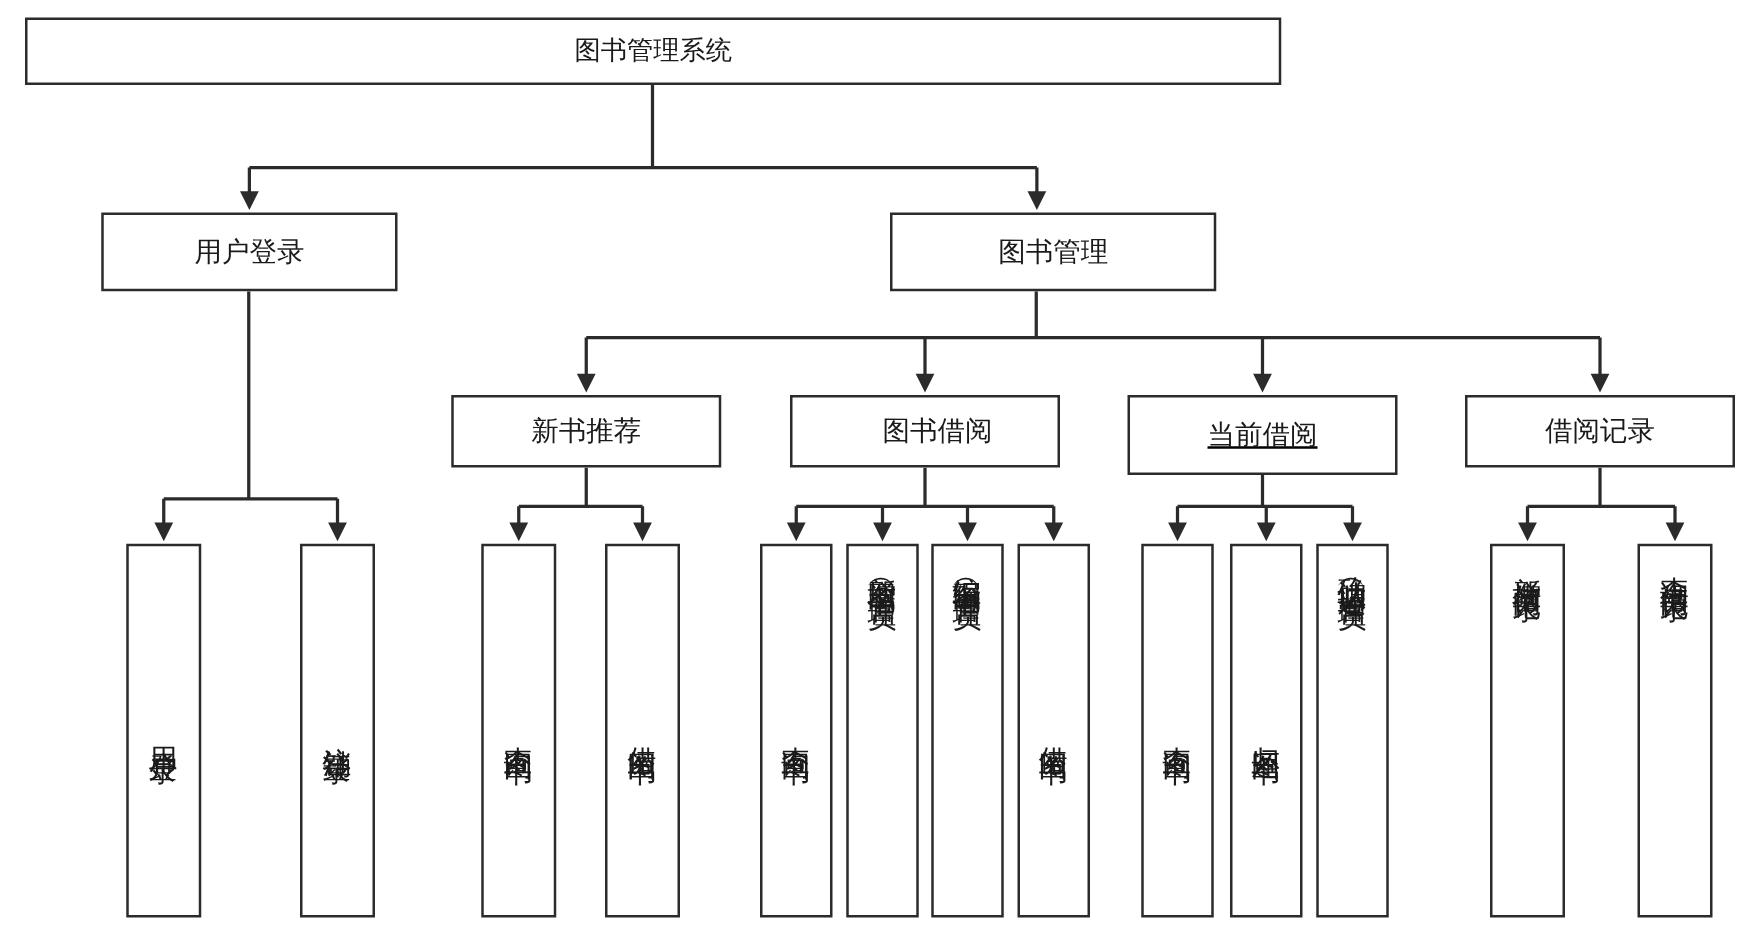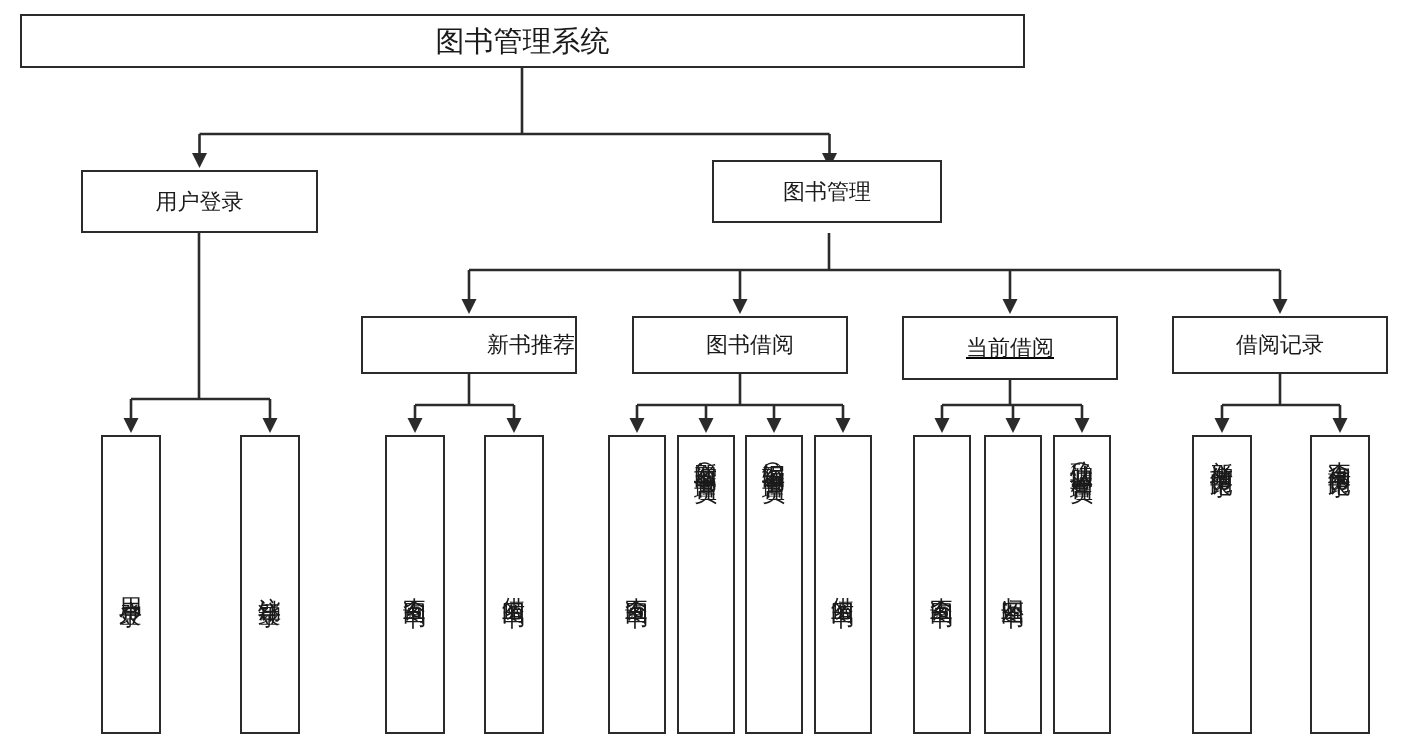--- a/index.html
+++ b/index.html
@@ -27,21 +27,21 @@
     justify-content: center;
     overflow: hidden;
   }
   .node-label {
     color: #1a1a1a;
     text-align: center;
     line-height: 1.18;
     white-space: pre-wrap;
   }
   .node-root > .node-label {
-    font-size: 29px;
+    font-size: 21px;
   }
   .node-tier2 > .node-label {
     font-size: 22px;
   }
   .node-tier3 > .node-label {
     font-size: 22px;
   }
   .node-leaf {
     align-items: flex-start;
     padding-top: 6px;
@@ -136,24 +136,24 @@
       <polygon points="1332.5,418 1347.5,418 1340,433" fill="#2b2b2b"></polygon>
     </svg>
 
   <div id="boxes-layer">
       <div class="node-box node-root" style="left: 20px; top: 14px; width: 1005px; height: 54px;">
         <span class="node-label">图书管理系统</span>
       </div>
       <div class="node-box node-tier2" style="left: 81px; top: 170px; width: 237px; height: 63px;">
         <span class="node-label">用户登录</span>
       </div>
-      <div class="node-box node-tier2" style="left: 712px; top: 160px; width: 230px; height: 63px;">
+      <div class="node-box node-tier2" style="left: 712px; top: 170px; width: 261px; height: 63px;">
         <span class="node-label">图书管理</span>
       </div>
-      <div class="node-box node-tier3" style="left: 361px; top: 316px; width: 216px; height: 58px; justify-content: flex-end;">
+      <div class="node-box node-tier3" style="left: 361px; top: 316px; width: 216px; height: 58px;">
         <span class="node-label">新书推荐</span>
       </div>
       <div class="node-box node-tier3" style="left: 632px; top: 316px; width: 216px; height: 58px; padding-left: 20px;">
         <span class="node-label">图书借阅</span>
       </div>
       <div class="node-box node-tier3" style="left: 902px; top: 316px; width: 216px; height: 64px; text-decoration: underline;">
         <span class="node-label">当前借阅</span>
       </div>
       <div class="node-box node-tier3" style="left: 1172px; top: 316px; width: 216px; height: 58px;">
         <span class="node-label">借阅记录</span>

